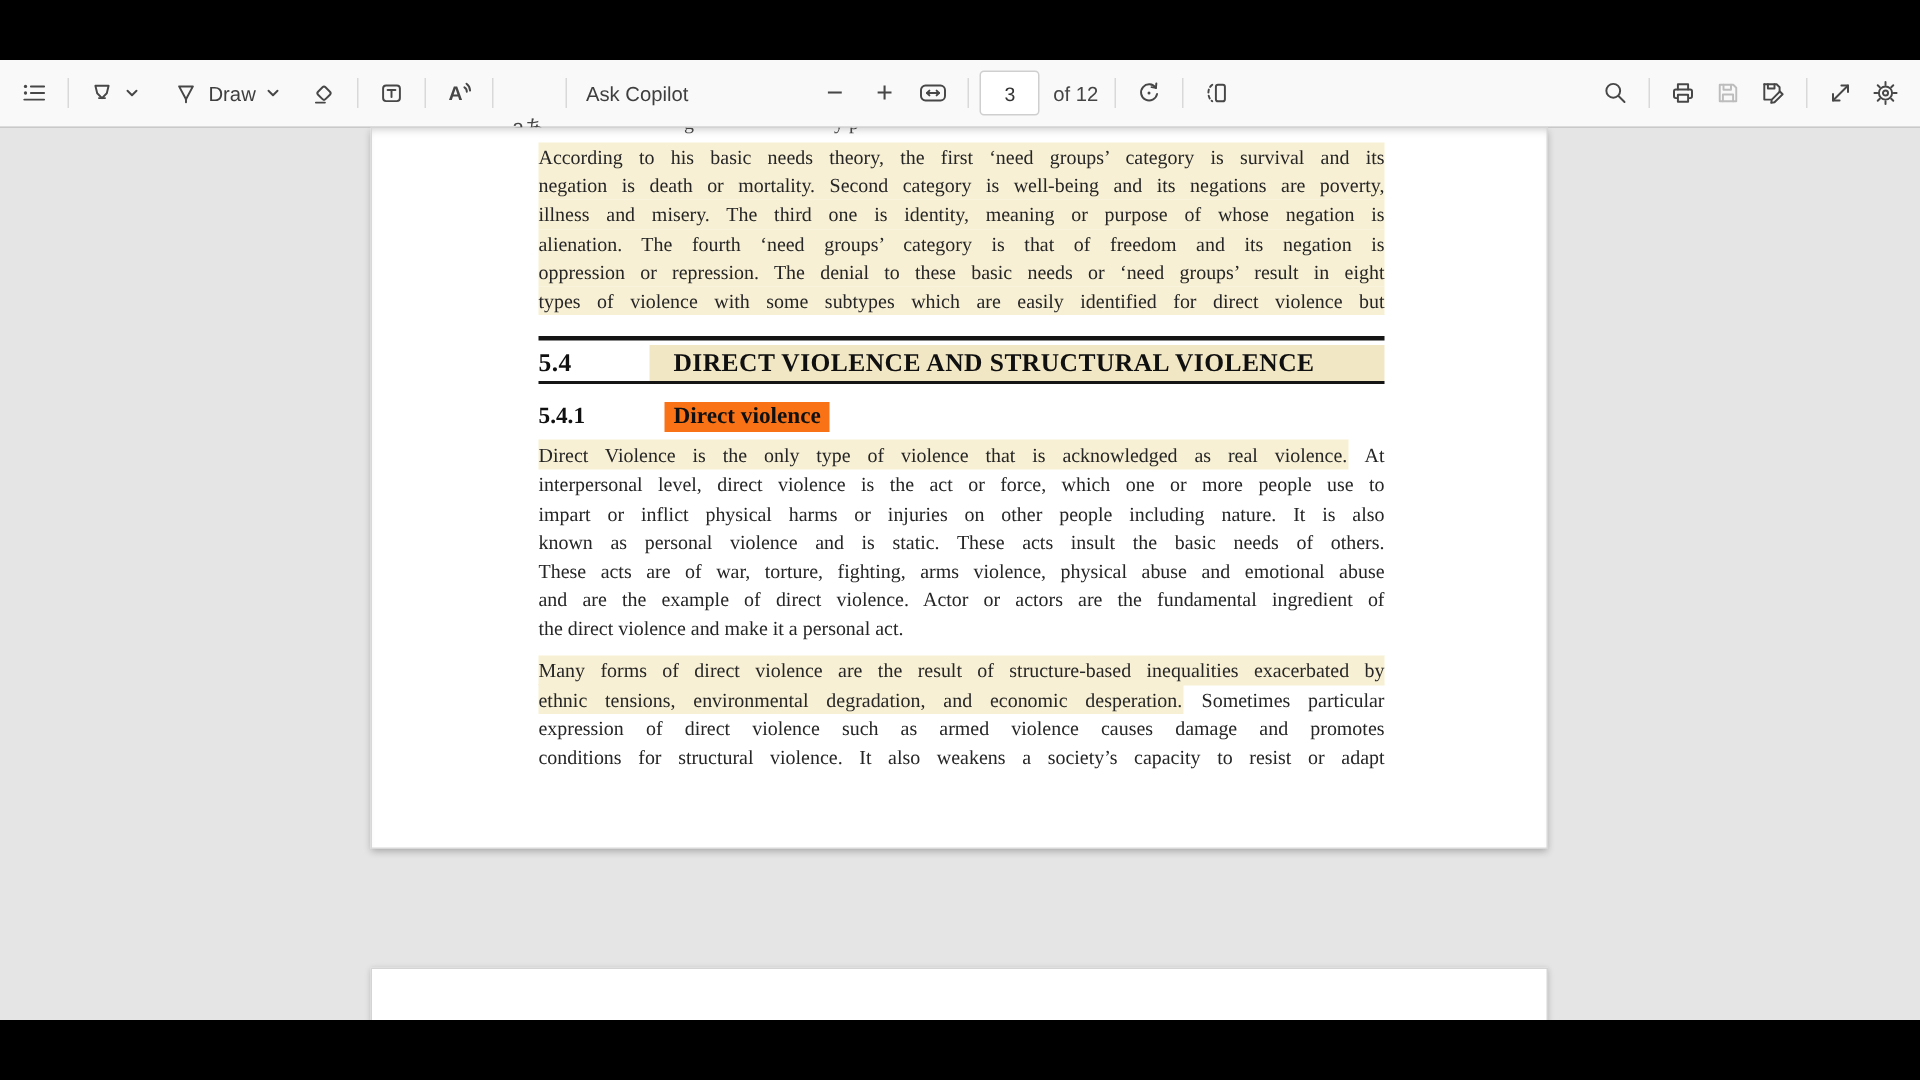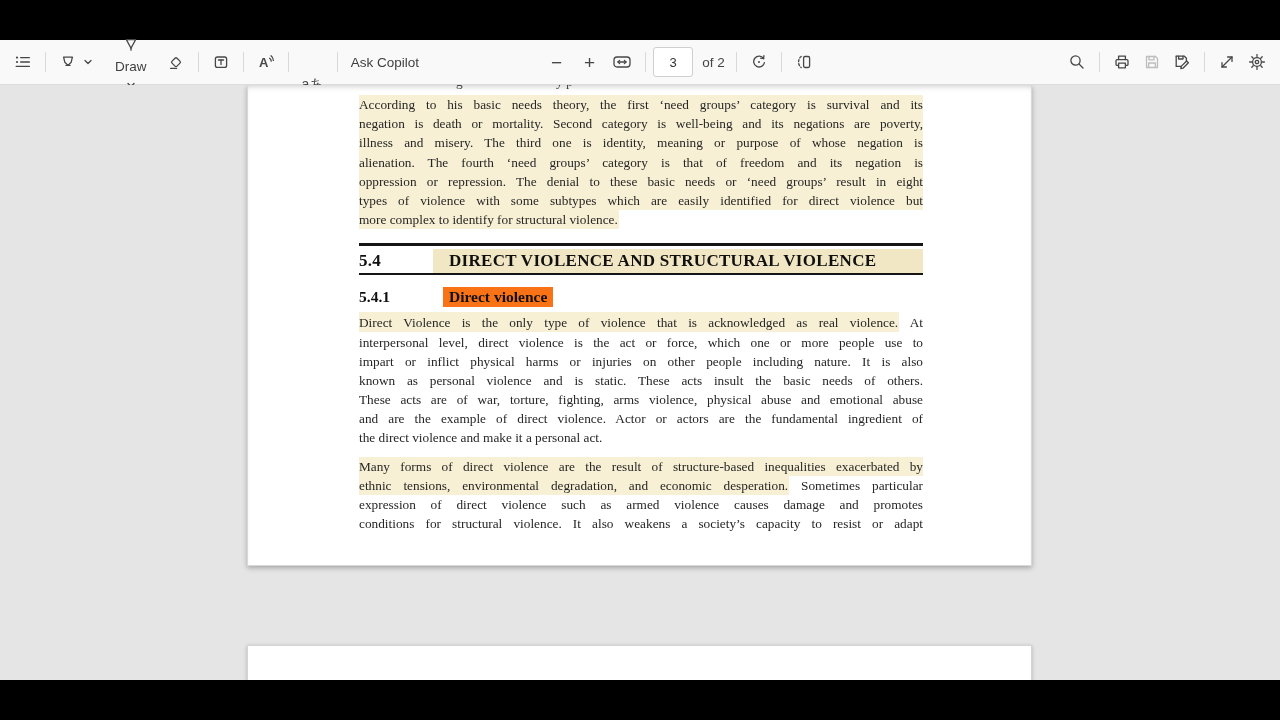--- a/index.html
+++ b/index.html
@@ -11,21 +11,21 @@
   .bar.top{top:0;height:40px;}
   .bar.bottom{bottom:0;height:40px;}
 
   
   .toolbar{position:absolute;top:40px;left:0;right:0;height:45px;background:#f9f9f9;
            border-bottom:1px solid #dcdcdc;display:flex;align-items:center;box-sizing:border-box;}
   .tb-left{position:absolute;left:8px;display:flex;align-items:center;height:100%;}
   .tb-center{position:absolute;left:540px;display:flex;align-items:center;height:100%;}
   .tb-right{position:absolute;right:8px;display:flex;align-items:center;height:100%;}
   .tb-btn{display:flex;align-items:center;gap:6px;padding:5px 6px;border-radius:4px;
-          color:#474747;background:transparent;border:none;cursor:pointer;flex-direction:column;}
+          color:#474747;background:transparent;border:none;cursor:pointer;}
   .tb-btn svg{display:block;}
   .tb-btn .lbl{font-size:13.5px;color:#3f3f3f;white-space:nowrap;}
   .sep{width:1px;height:20px;background:#d9d9d9;margin:0 7px;flex:0 0 auto;}
   .icon-stroke{stroke:currentColor;fill:none;stroke-width:1.3;stroke-linecap:round;stroke-linejoin:round;}
   .glyph{font-size:14px;color:#474747;line-height:1;margin-top:44px;}
   .math{font-size:19px;color:#474747;line-height:1;padding:2px 5px;}
   .page-input{width:34px;height:26px;border:1px solid #cfcfcf;border-radius:3px;background:#fff;
               text-align:center;font-size:13px;color:#333;font-family:"Liberation Sans",sans-serif;}
   .ofpages{font-size:13.5px;color:#454545;margin:0 4px 0 9px;white-space:nowrap;}
   .disabled{color:#bdbdbd !important;cursor:default;}
@@ -145,21 +145,21 @@
       <button class="tb-btn">
         <svg class="icon-stroke" width="20" height="16" viewBox="0 0 20 16">
           <rect x="2" y="3" width="16" height="10" rx="3"></rect>
           <line x1="6" y1="8" x2="14" y2="8"></line>
           <polyline points="7.6,6.4 6,8 7.6,9.6"></polyline>
             <polyline points="12.4,6.4 14,8 12.4,9.6"></polyline>
         </svg>
       </button>
       <div class="sep"></div>
       <input class="page-input" type="text" value="3" style="">
-      <span class="ofpages">of 2</span>
+      <span class="ofpages">of 12</span>
       <div class="sep"></div>
       <button class="tb-btn">
         <svg class="icon-stroke" width="18" height="18" viewBox="0 0 18 18">
           <path d="M13.6 5.6 A5.4 5.4 0 1 0 14.4 9.6"></path>
           <polyline points="13.9,2.6 13.6,5.6 10.7,5.1"></polyline>
           <circle cx="9" cy="9" r="1" fill="currentColor" stroke="none"></circle>
         </svg>
       </button>
       <div class="sep"></div>
       <button class="tb-btn">
@@ -232,21 +232,20 @@
             <span style="left: 97px;">g</span>
             <span style="left: 197px;">y p</span>
           </div>
           <div class="para para-basic-needs">
             <div class="tline hl-line">According to his basic needs theory, the first ‘need groups’ category is survival and its</div>
             <div class="tline hl-line">negation is death or mortality. Second category is well-being and its negations are poverty,</div>
             <div class="tline hl-line">illness and misery. The third one is identity, meaning or purpose of whose negation is</div>
             <div class="tline hl-line">alienation. The fourth ‘need groups’ category is that of freedom and its negation is</div>
             <div class="tline hl-line">oppression or repression. The denial to these basic needs or ‘need groups’ result in eight</div>
             <div class="tline hl-line">types of violence with some subtypes which are easily identified for direct violence but</div>
-            <div class="tline nj"><span class="hl-seg">more complex to identify for structural violence.</span></div>
           </div>
           <div class="rule-thick"></div>
           <div class="hrow heading1">
             <span class="hnum">5.4</span>
             <span class="htitle">DIRECT VIOLENCE AND STRUCTURAL VIOLENCE</span>
           </div>
           <div class="rule-thin"></div>
           <div class="hrow heading2">
             <span class="hnum">5.4.1</span>
             <span class="htitle">Direct violence</span>

